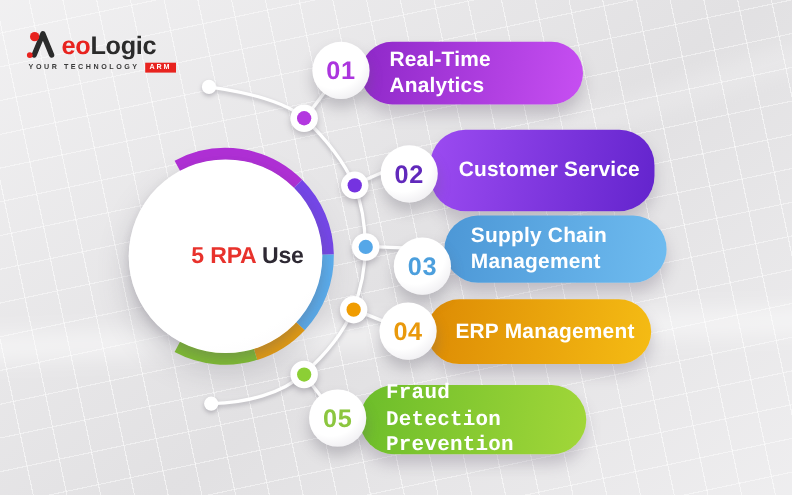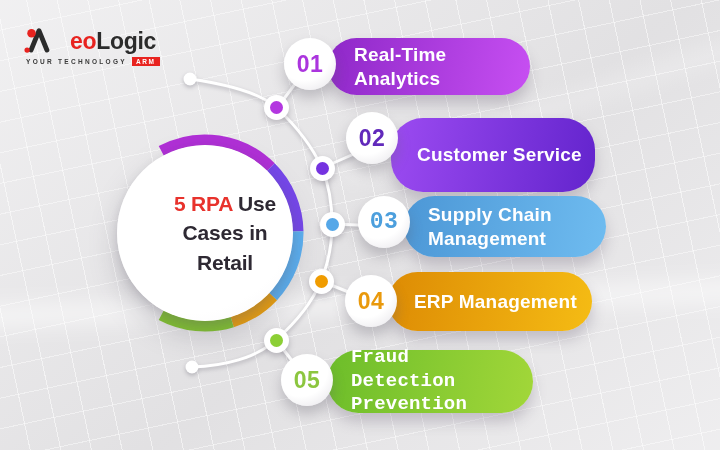--- a/index.html
+++ b/index.html
@@ -17,21 +17,21 @@
       repeating-linear-gradient(78deg, rgba(255,255,255,0) 0 29px, rgba(255,255,255,.55) 29px 30px),
       repeating-linear-gradient(168deg, rgba(255,255,255,0) 0 29px, rgba(255,255,255,.45) 29px 30px),
       linear-gradient(140deg, rgba(255,255,255,.35), rgba(0,0,0,.03) 55%, rgba(255,255,255,.25));
   }
   .streak{position:absolute;background:rgba(255,255,255,.55);filter:blur(10px);}
   .streak.s1{left:-30px;top:292px;width:820px;height:22px;transform:rotate(-2deg);}
   .streak.s2{left:330px;top:90px;width:500px;height:16px;transform:rotate(-18deg);opacity:.5;}
 
   
   .logo{position:absolute;left:24px;top:26px;z-index:6;}
-  .logo-row{display:flex;align-items:flex-end;gap:16px;}
+  .logo-row{display:flex;align-items:flex-end;gap:2px;}
   .logo-text{font-size:23px;font-weight:bold;letter-spacing:-.3px;line-height:1;color:#2b2b2b;}
   .logo-text .red{color:#e8231f;}
   .tagline-row{display:flex;align-items:center;gap:5px;margin-top:4px;margin-left:2px;}
   .tagline{font-size:6.5px;font-weight:bold;letter-spacing:2.3px;color:#3a3a3a;text-transform:uppercase;}
   .tagline-badge{font-size:6.5px;font-weight:bold;letter-spacing:1.6px;color:#fff;background:#e8231f;padding:1px 4px;text-transform:uppercase;}
 
   
   .connectors{position:absolute;left:0;top:0;width:720px;height:450px;z-index:1;}
   .connectors .stroke{fill:none;stroke:#ffffff;stroke-width:3;}
   .conn-shadow{filter:drop-shadow(0 2px 2px rgba(90,85,100,.35));}
@@ -67,22 +67,22 @@
 
   
   .bubble{
     position:absolute;width:52px;height:52px;border-radius:50%;z-index:4;
     background:radial-gradient(circle at 38% 30%, #ffffff 55%, #f0eff2 80%, #e1e0e4 100%);
     box-shadow:0 8px 13px rgba(100,95,110,.32);
     display:flex;align-items:center;justify-content:center;
   }
   .bubble-number{font-size:23px;font-weight:bold;letter-spacing:.5px;}
   .bubble-1{left:284px;top:38px;}
-  .bubble-2{left:346px;top:112px;}
-  .bubble-3{left:358px;top:196px;font-family:Liberation Mono, monospace;}
+  .bubble-2{left:346px;top:132px;}
+  .bubble-3{left:358px;top:216px;}
   .bubble-4{left:345px;top:275px;}
   .bubble-5{left:281px;top:354px;}
 
   
   .dot{
     position:absolute;width:25px;height:25px;border-radius:50%;background:#fff;z-index:3;
     box-shadow:0 3px 6px rgba(100,95,110,.35);
     display:flex;align-items:center;justify-content:center;
   }
   .dot-inner{width:13px;height:13px;border-radius:50%;}
@@ -132,21 +132,20 @@
     <path d="M -43.7 -82.1 A 93 93 0 0 1 65.8 -65.8" stroke="#b02fd6"></path>
     <path d="M 65.8 -65.8 A 93 93 0 0 1 93.0 -1.6" stroke="#7546ea"></path>
     <path d="M 93.0 -1.6 A 93 93 0 0 1 68.0 63.4" stroke="#5ab0f2"></path>
     <path d="M 68.0 63.4 A 93 93 0 0 1 27.2 88.9" stroke="#eda00a"></path>
     <path d="M 27.2 88.9 A 93 93 0 0 1 -43.7 82.1" stroke="#82c62c"></path>
   </svg>
 
   <div class="center-circle">
     <div class="center-title">
       <span class="hl" style="color: rgb(232, 50, 44);">5 RPA</span><span> Use</span><br>
-      <span>Cases in Retail</span>
     </div>
   </div>
 
   <div class="pill pill-1" style="background: linear-gradient(100deg, rgb(142, 40, 200), rgb(199, 79, 242));">
     <span class="pill-label">Real-Time Analytics</span>
   </div>
   <div class="dot dot-1">
       <span class="dot-inner" style="background: rgb(179, 55, 224);"></span>
     </div>
   <div class="bubble bubble-1">

